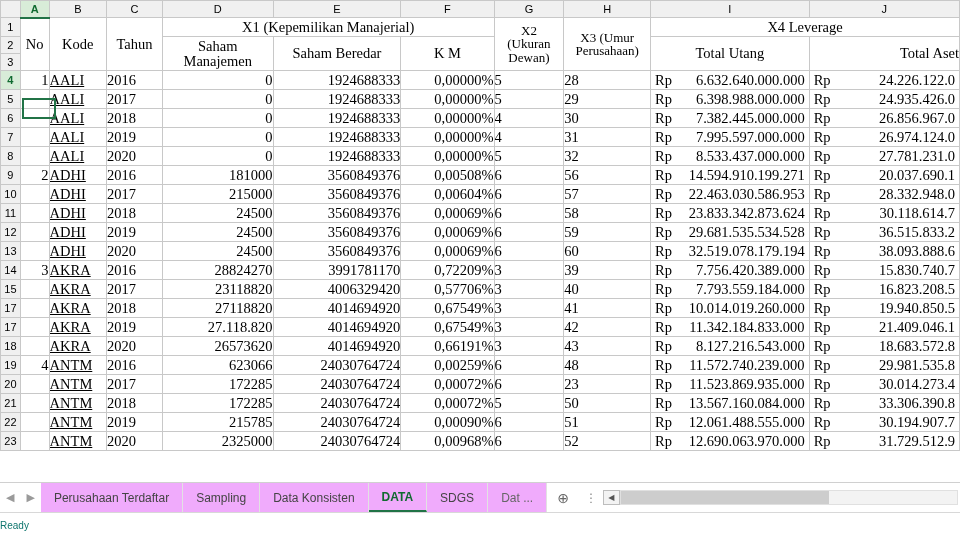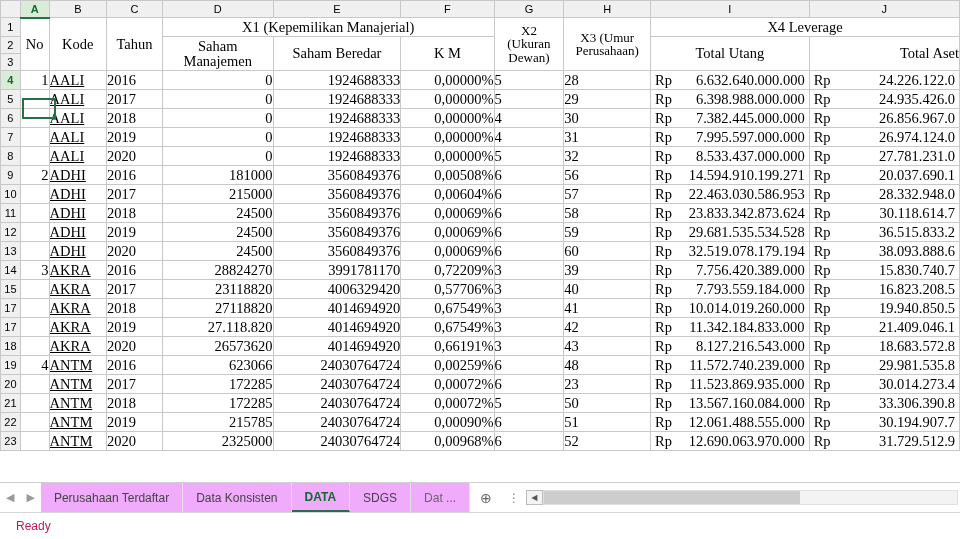--- a/index.html
+++ b/index.html
@@ -193,24 +193,24 @@
     background: #cdcdcd;
   }
 
   
   .statusbar {
     height: 26px;
     background: #ffffff;
     border-top: 1px solid #d8d8d8;
     display: flex;
     align-items: center;
-    padding-left: 16px;
+    padding-left: 0;
     font-family: "Liberation Sans", sans-serif;
-    font-size: 12px;
-    color: #be185d;
+    font-size: 10px;
+    color: #0f766e;
   }
 </style>
 </head>
 <body>
 
 <div id="app">
 
   <div class="grid-wrap">
     <table class="sheet">
       <colgroup>
@@ -761,20 +761,21 @@
     <div class="selbox" style="left:22px; top:98px; width:34px; height:21px;"></div>
   </div>
 
   <div class="tabbar">
     <div class="navbtns">
       <span>◀</span>
       <span>▶</span>
     </div>
     <div class="tabs">
       <div class="tab">Perusahaan Terdaftar</div>
+      <div class="tab">Sampling</div>
       <div class="tab">Data Konsisten</div>
       <div class="tab active">DATA</div>
       <div class="tab">SDGS</div>
       <div class="tab ellipsis">Dat  ...</div>
     </div>
     <div class="addsheet">⊕</div>
     <div class="tabmore">⋮</div>
     <div class="hscroll">
       <div class="hsc-left">◀</div>
       <div class="hsc-track">

